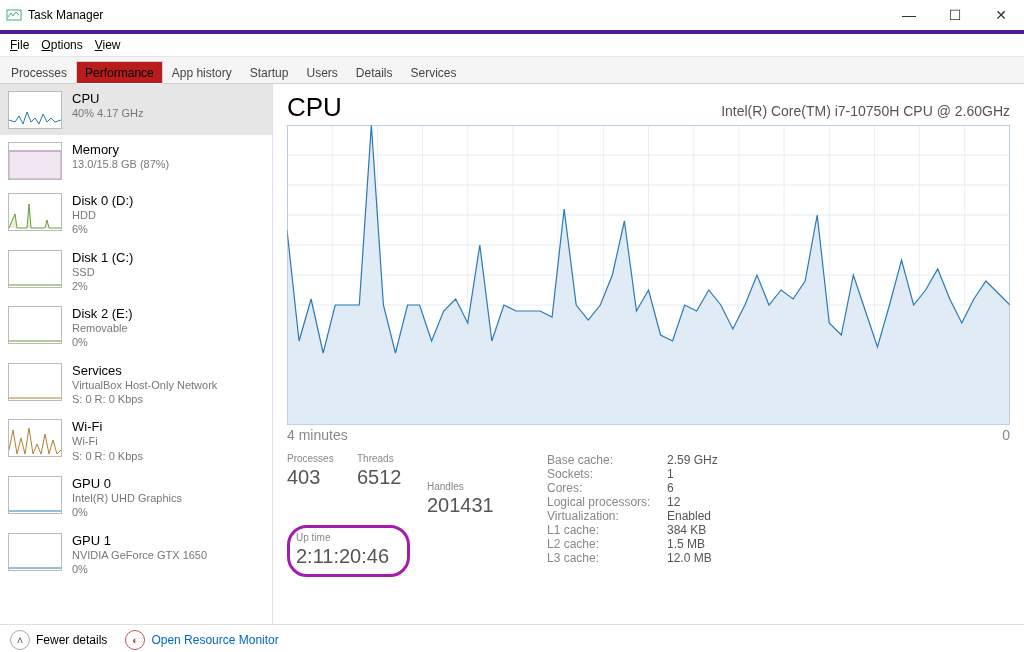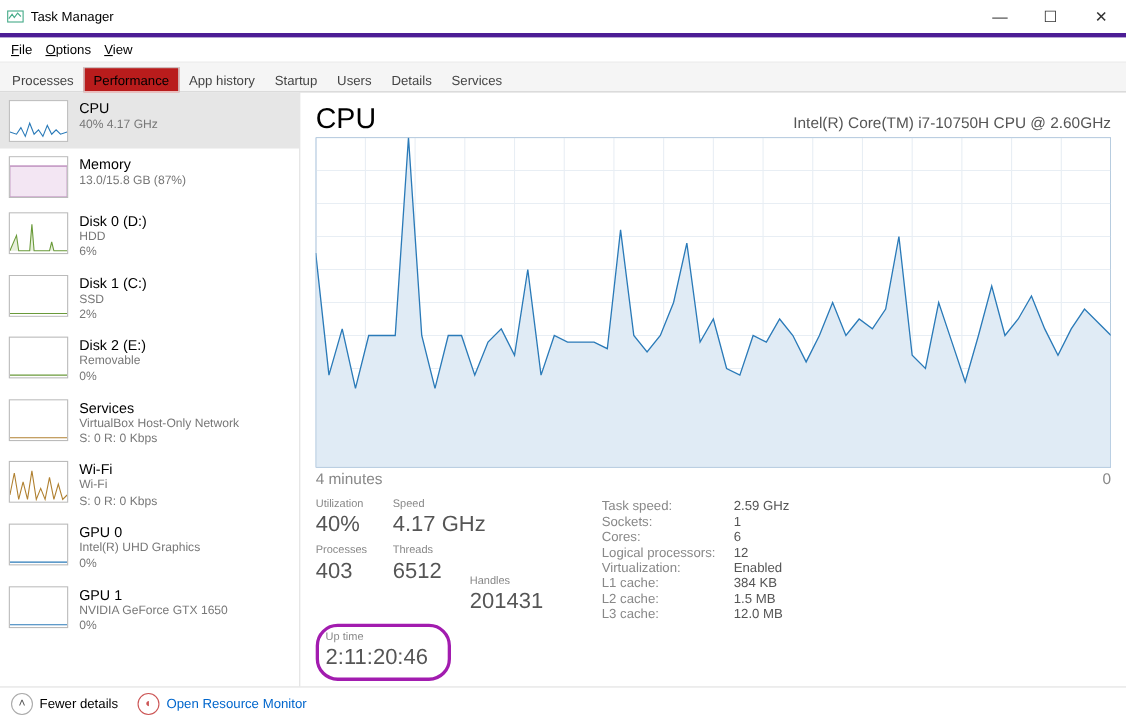--- a/index.html
+++ b/index.html
@@ -350,51 +350,41 @@
     </div>
     <div class="chart-bottom-labels">
       <span>4 minutes</span>
       <span>0</span>
     </div>
 
     <div class="stats">
       <div>
         <div style="display:flex; gap:0;">
           <div style="width:70px;">
-            <div class="stat-label">Utilization</div>
-            <div class="stat-value">40%</div>
-          </div>
-          <div style="width:110px;">
-            <div class="stat-label">Speed</div>
-            <div class="stat-value">4.17 GHz</div>
-          </div>
-        </div>
-        <div style="display:flex; gap:0;">
-          <div style="width:70px;">
             <div class="stat-label">Processes</div>
             <div class="stat-value">403</div>
           </div>
           <div style="width:70px;">
             <div class="stat-label">Threads</div>
             <div class="stat-value">6512</div>
           </div>
           <div style="width:80px;margin-top:28px;">
             <div class="stat-label">Handles</div>
             <div class="stat-value">201431</div>
           </div>
         </div>
         <div class="uptime-box">
           <div class="stat-label">Up time</div>
           <div class="stat-value" style="margin-bottom:0;">2:11:20:46</div>
         </div>
       </div>
 
       <div class="spec-table">
         <div>
-            <span class="spec-key">Task speed:</span>
+            <span class="spec-key">Base cache:</span>
             <span>2.59 GHz</span>
           </div>
         <div>
             <span class="spec-key">Sockets:</span>
             <span>1</span>
           </div>
         <div>
             <span class="spec-key">Cores:</span>
             <span>6</span>
           </div>

